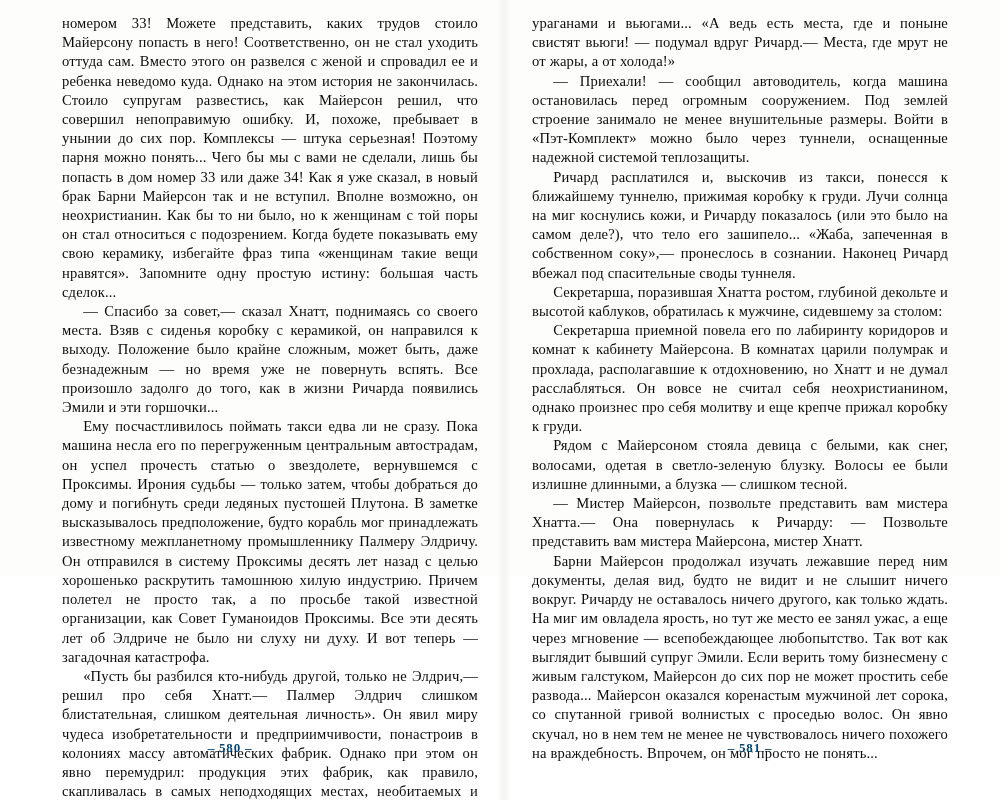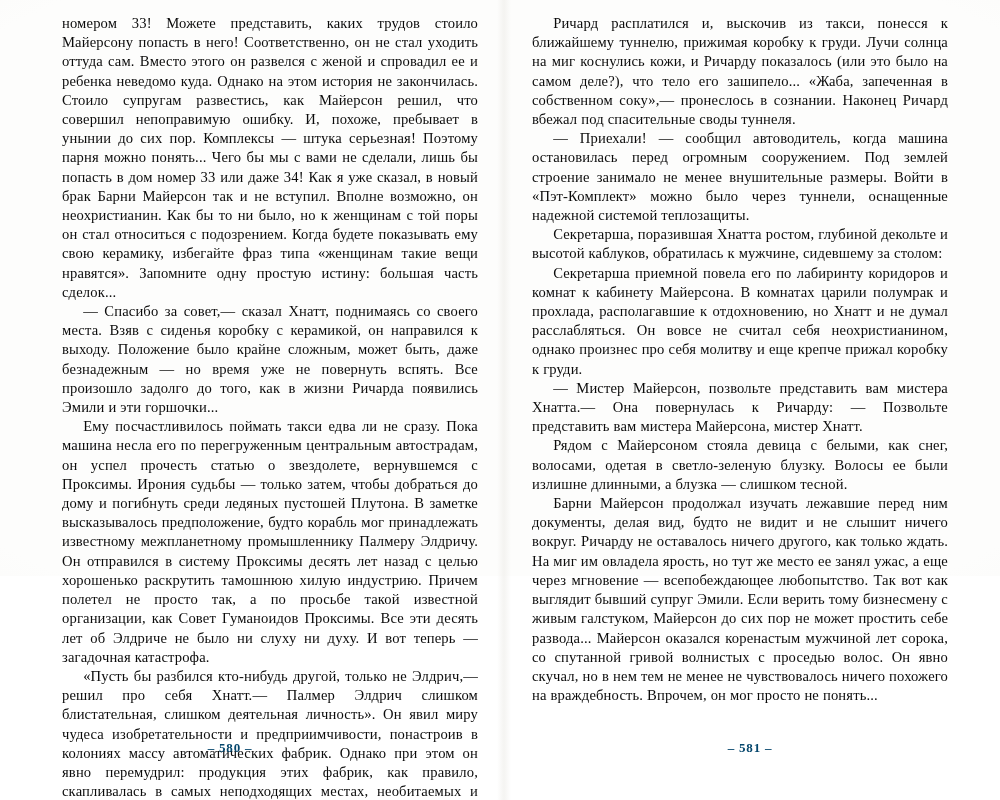--- a/index.html
+++ b/index.html
@@ -115,26 +115,27 @@
         <p class="cont">номером 33! Можете представить, каких трудов стоило Майерсону попасть в него! Соответственно, он не стал уходить оттуда сам. Вместо этого он развелся с женой и спровадил ее и ребенка неведомо куда. Однако на этом история не закончилась. Стоило супругам развестись, как Майерсон решил, что совершил непоправимую ошибку. И, похоже, пребывает в унынии до сих пор. Комплексы — штука серьезная! Поэтому парня можно понять... Чего бы мы с вами не сделали, лишь бы попасть в дом номер 33 или даже 34! Как я уже сказал, в новый брак Барни Майерсон так и не вступил. Вполне возможно, он неохристианин. Как бы то ни было, но к женщинам с той поры он стал относиться с подозрением. Когда будете показывать ему свою керамику, избегайте фраз типа «женщинам такие вещи нравятся». Запомните одну простую истину: большая часть сделок...</p>
         <p>— Спасибо за совет,— сказал Хнатт, поднимаясь со своего места. Взяв с сиденья коробку с керамикой, он направился к выходу. Положение было крайне сложным, может быть, даже безнадежным — но время уже не повернуть вспять. Все произошло задолго до того, как в жизни Ричарда появились Эмили и эти горшочки...</p>
         <p>Ему посчастливилось поймать такси едва ли не сразу. Пока машина несла его по перегруженным центральным автострадам, он успел прочесть статью о звездолете, вернувшемся с Проксимы. Ирония судьбы — только затем, чтобы добраться до дому и погибнуть среди ледяных пустошей Плутона. В заметке высказывалось предположение, будто корабль мог принадлежать известному межпланетному промышленнику Палмеру Элдричу. Он отправился в систему Проксимы десять лет назад с целью хорошенько раскрутить тамошнюю хилую индустрию. Причем полетел не просто так, а по просьбе такой известной организации, как Совет Гуманоидов Проксимы. Все эти десять лет об Элдриче не было ни слуху ни духу. И вот теперь — загадочная катастрофа.</p>
         <p>«Пусть бы разбился кто-нибудь другой, только не Элдрич,— решил про себя Хнатт.— Палмер Элдрич слишком блистательная, слишком деятельная личность». Он явил миру чудеса изобретательности и предприимчивости, понастроив в колониях массу автоматических фабрик. Однако при этом он явно перемудрил: продукция этих фабрик, как правило, скапливалась в самых неподходящих местах, необитаемых и необжитых, где нет ни единого потребителя. Безжалостная стихия обращала товары в груды хлама, в горы праха, разносимого ветрами и штормами,</p>
       </div>
       <div class="folio ink">– 580 –</div>
     </div>
 
     <div class="book-page page-right">
       <div class="text-column ink">
+        <p class="cont">ураганами и вьюгами... «А ведь есть места, где и поныне свистят вьюги! — подумал вдруг Ричард.— Места, где мрут не от жары, а от холода!»</p>
+        <p>— Приехали! — сообщил автоводитель, когда машина остановилась перед огромным сооружением. Под землей строение занимало не менее внушительные размеры. Войти в «Пэт-Комплект» можно было через туннели, оснащенные надежной системой теплозащиты.</p>
         <p>Ричард расплатился и, выскочив из такси, понесся к ближайшему туннелю, прижимая коробку к груди. Лучи солнца на миг коснулись кожи, и Ричарду показалось (или это было на самом деле?), что тело его зашипело... «Жаба, запеченная в собственном соку»,— пронеслось в сознании. Наконец Ричард вбежал под спасительные своды туннеля.</p>
-        <p>— Приехали! — сообщил автоводитель, когда машина остановилась перед огромным сооружением. Под землей строение занимало не менее внушительные размеры. Войти в «Пэт-Комплект» можно было через туннели, оснащенные надежной системой теплозащиты.</p>
         <p>Секретарша, поразившая Хнатта ростом, глубиной декольте и высотой каблуков, обратилась к мужчине, сидевшему за столом:</p>
         <p>Секретарша приемной повела его по лабиринту коридоров и комнат к кабинету Майерсона. В комнатах царили полумрак и прохлада, располагавшие к отдохновению, но Хнатт и не думал расслабляться. Он вовсе не считал себя неохристианином, однако произнес про себя молитву и еще крепче прижал коробку к груди.</p>
+        <p>Рядом с Майерсоном стояла девица с белыми, как снег, волосами, одетая в светло-зеленую блузку. Волосы ее были излишне длинными, а блузка — слишком тесной.</p>
         <p>— Мистер Майерсон, позвольте представить вам мистера Хнатта.— Она повернулась к Ричарду: — Позвольте представить вам мистера Майерсона, мистер Хнатт.</p>
-        <p>Рядом с Майерсоном стояла девица с белыми, как снег, волосами, одетая в светло-зеленую блузку. Волосы ее были излишне длинными, а блузка — слишком тесной.</p>
         <p>Барни Майерсон продолжал изучать лежавшие перед ним документы, делая вид, будто не видит и не слышит ничего вокруг. Ричарду не оставалось ничего другого, как только ждать. На миг им овладела ярость, но тут же место ее занял ужас, а еще через мгновение — всепобеждающее любопытство. Так вот как выглядит бывший супруг Эмили. Если верить тому бизнесмену с живым галстуком, Майерсон до сих пор не может простить себе развода... Майерсон оказался коренастым мужчиной лет сорока, со спутанной гривой волнистых с проседью волос. Он явно скучал, но в нем тем не менее не чувствовалось ничего похожего на враждебность. Впрочем, он мог просто не понять...</p>
       </div>
       <div class="folio ink">– 581 –</div>
     </div>
 
   </div>
 
   <div class="gutter-shadow"></div>
 </div>
 

